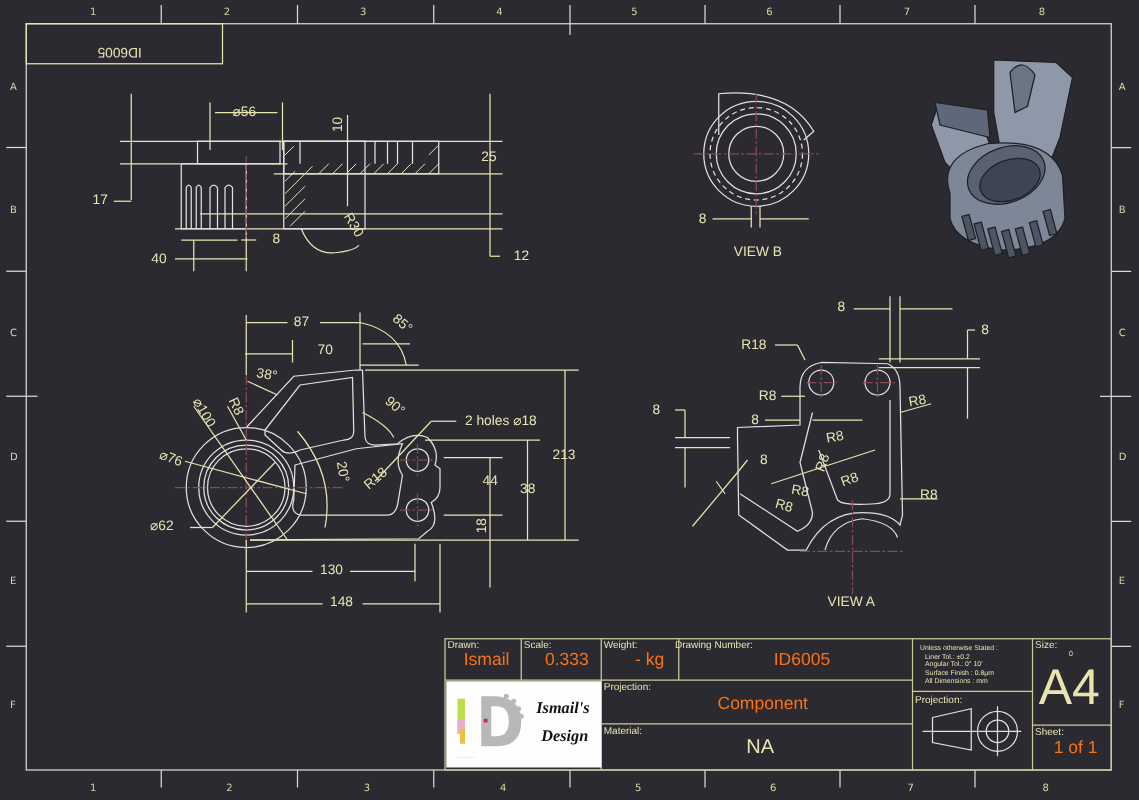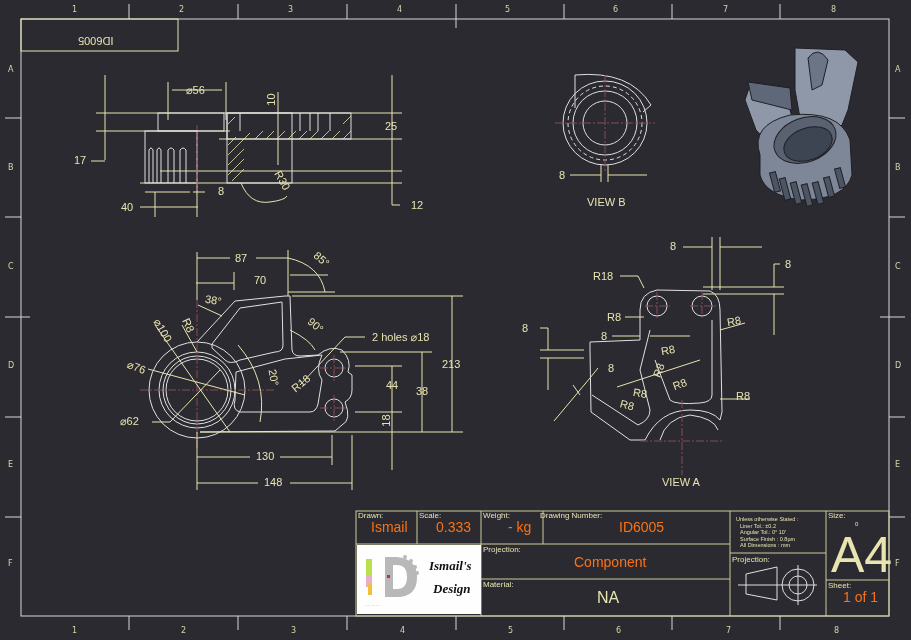--- a/index.html
+++ b/index.html
@@ -390,21 +390,21 @@
     <div style="padding-left:4px">Liner Tol.: ±0.2</div>
     <div style="padding-left:4px">Angular Tol.: 0° 10'</div>
     <div style="padding-left:4px">Surface Finish : 0.8µm</div>
     <div style="padding-left:4px">All Dimensions : mm</div>
   </div>
 
   <span class="txt tb-label" style="left:732px;top:556px">Projection:</span>
 
   <span class="txt tb-label" style="left:828px;top:512px">Size:</span>
   <span class="txt" style="left:855px;top:521px;font-size:6px">0</span>
-  <span class="txt" style="left:831px;top:530px;font-size:50px">A4</span>
+  <span class="txt" style="left:831px;top:530px;font-size:40px">A4</span>
 
   <span class="txt tb-label" style="left:828px;top:582px">Sheet:</span>
   <span class="txt tb-val" style="left:843px;top:590px">1 of 1</span>
 
   <div class="logo">
     <svg width="124" height="69" style="position:relative">
       <rect x="9" y="14" width="6" height="28" fill="#b8e04a"></rect>
       <rect x="9" y="30" width="6" height="12" fill="#e8b0c8"></rect>
       <rect x="11" y="38" width="4" height="12" fill="#f0c040"></rect>
       <path d="M28,12 H40 Q60,14 60,32 Q60,52 40,52 H28 Z M36,20 V44 H40 Q50,44 50,32 Q50,20 40,20 Z" fill="#b8b8b8" fill-rule="evenodd"></path>

